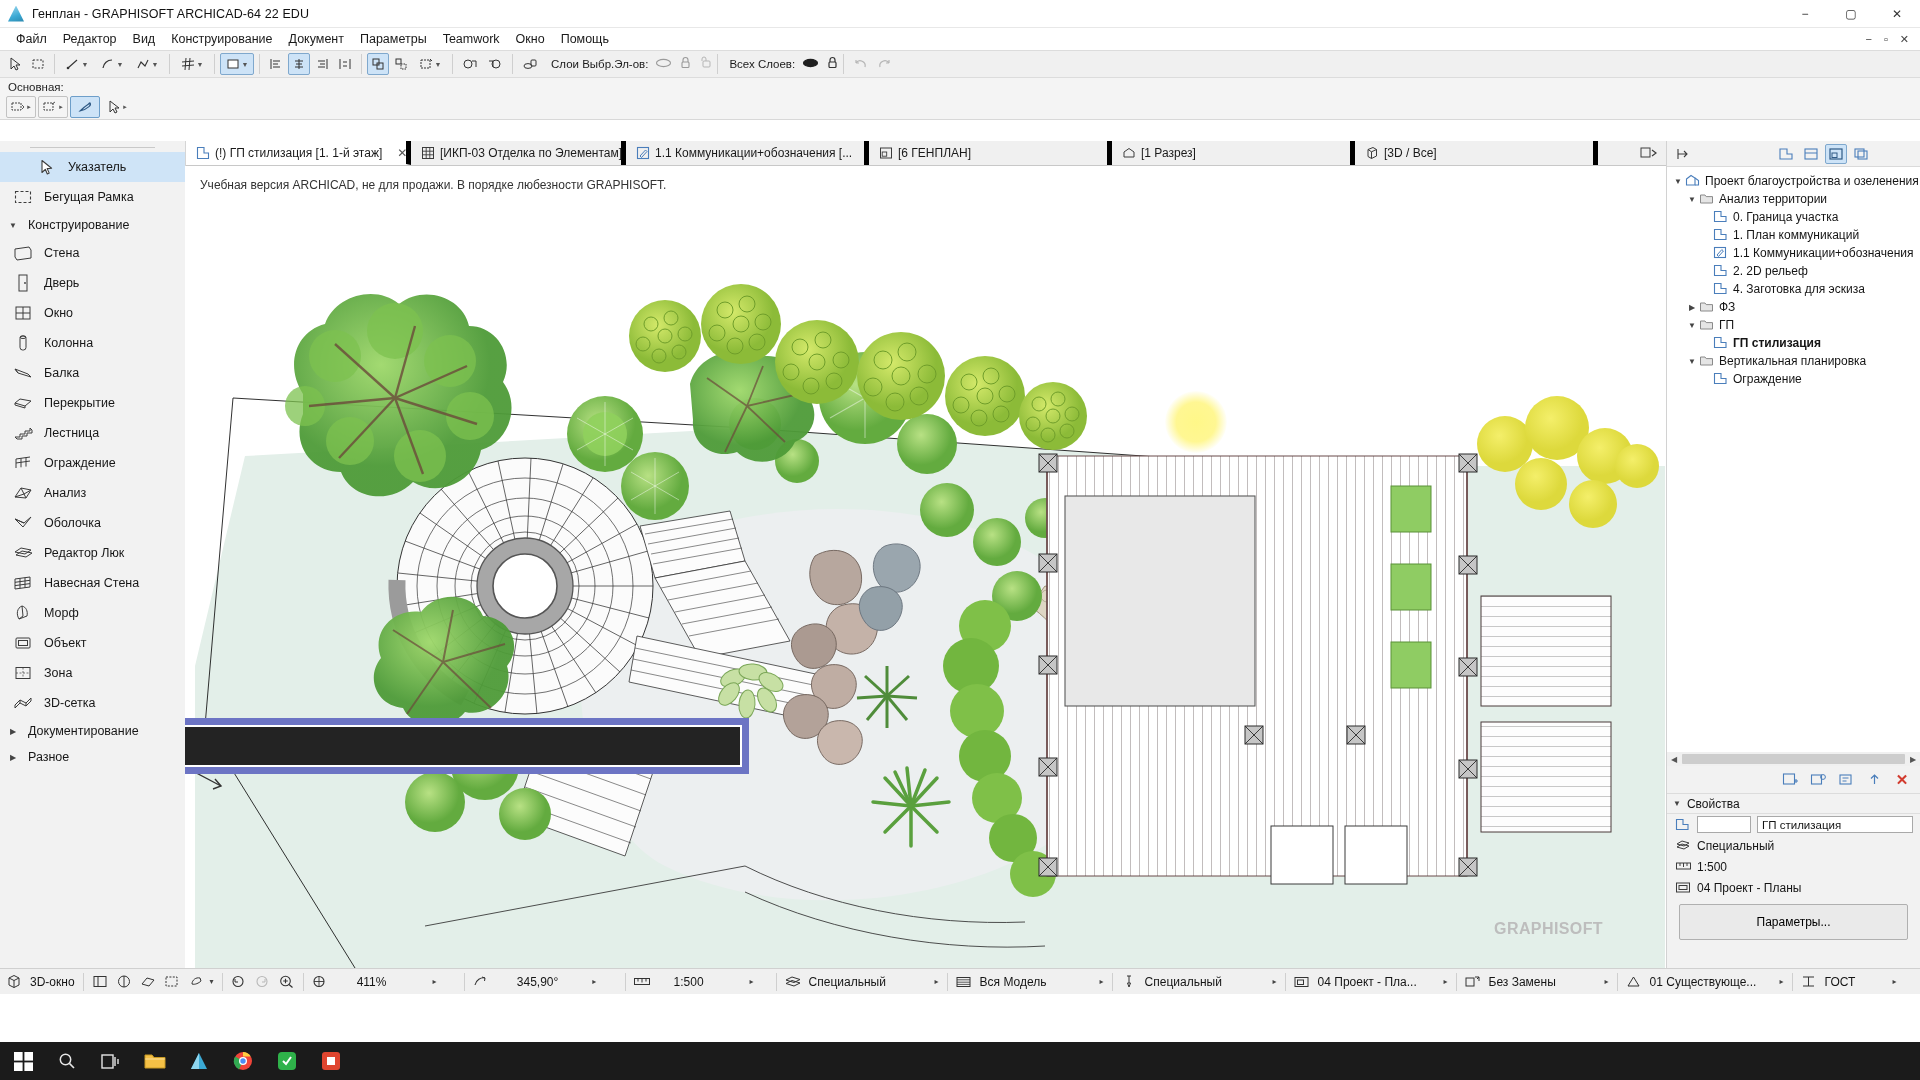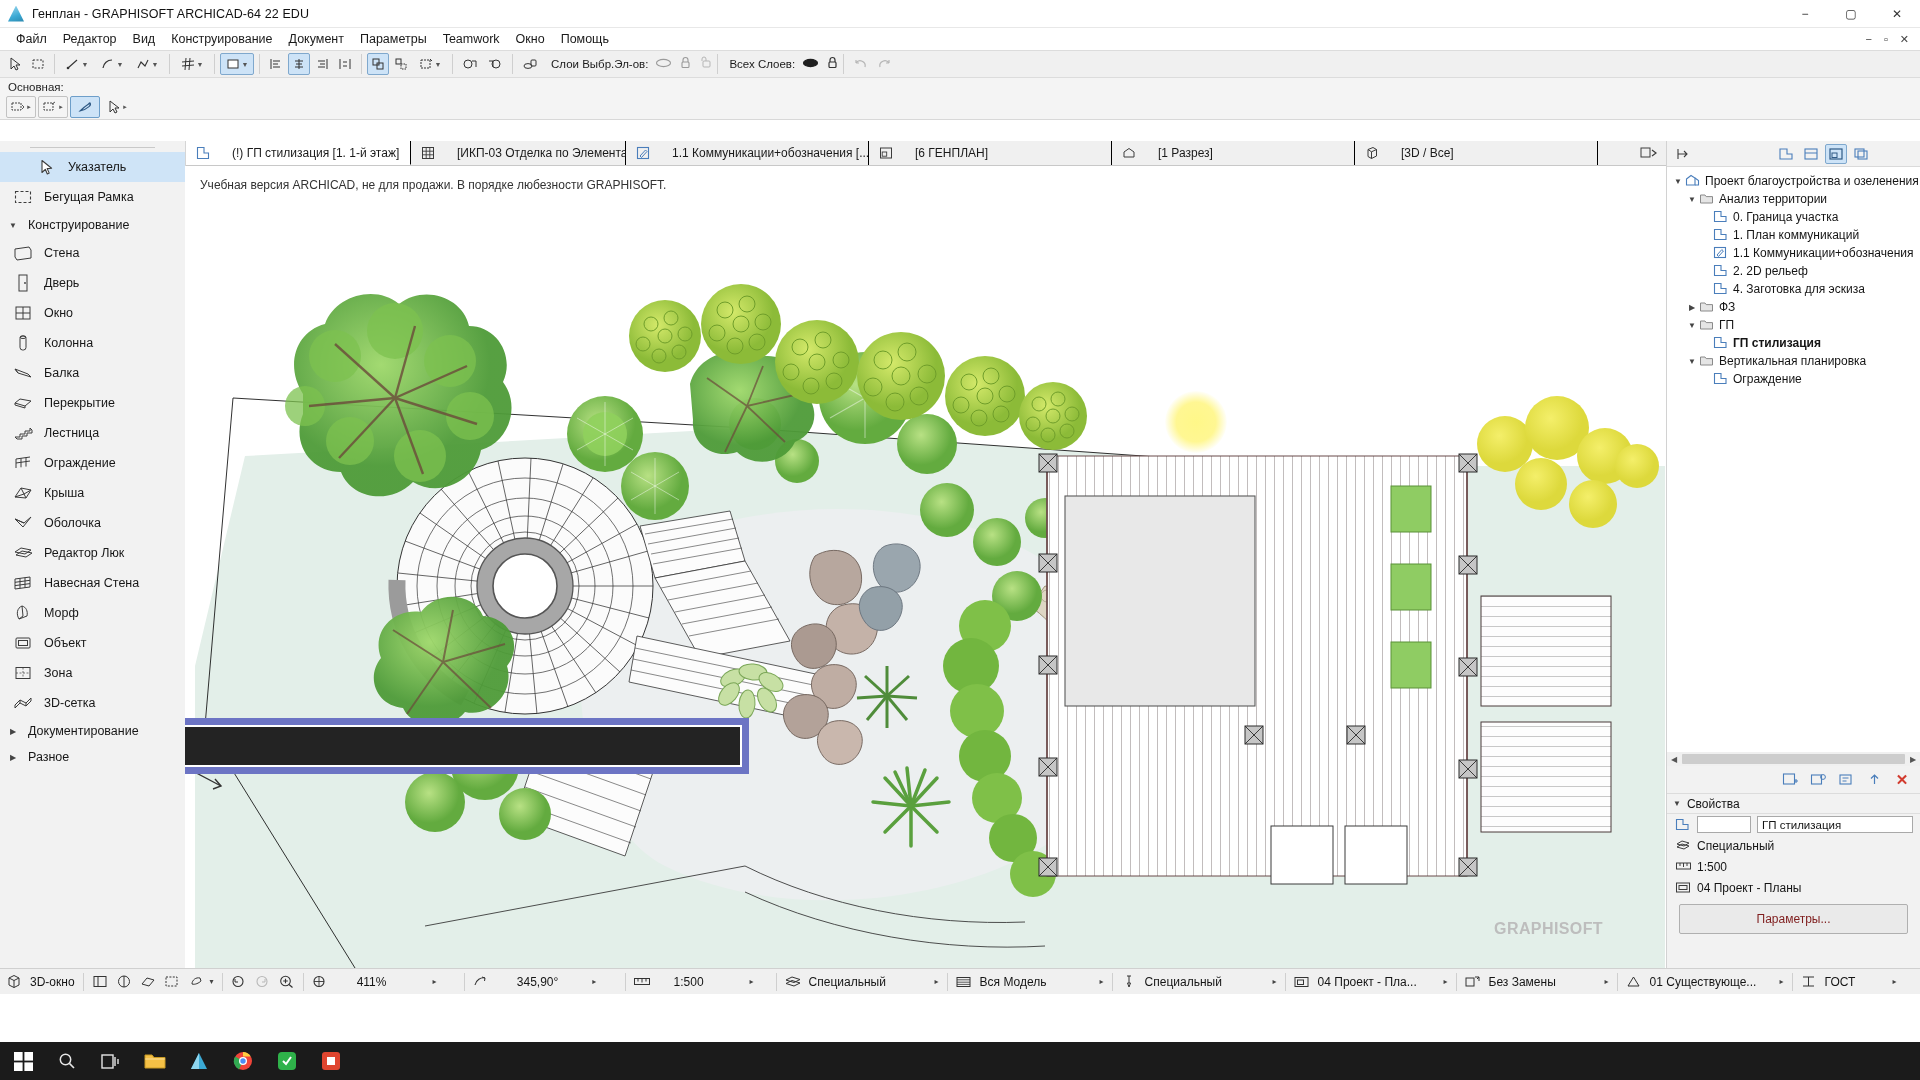--- a/index.html
+++ b/index.html
@@ -116,23 +116,23 @@
   .tool-group .glabel { font-size: 12.5px; color: #171717; font-weight: 400; }
 
   
   .tabbar {
     position: absolute; left: 186px; top: 141px;
     width: 1480px; height: 25px;
     background: #f0f0f0; border-bottom: 1px solid #c8c8c8;
     display: flex; align-items: stretch;
   }
   .tab {
-    display: flex; align-items: center; gap: 22px;
+    display: flex; align-items: center; gap: 5px;
     padding: 0 10px; font-size: 12px; color: #1a1a1a;
-    border-right: 1px solid #000000; white-space: nowrap;
+    border-right: 5px solid #000000; white-space: nowrap;
     background: #f0f0f0; position: relative;
   }
   .tab.active { background: #ffffff; border-bottom: 1px solid #fff; }
   .tab .tab-close { margin-left: 10px; font-size: 12px; color: #555; }
   .tab .tab-ico { width: 14px; height: 14px; flex: 0 0 14px; }
   .tabbar .tab-overflow {
     margin-left: auto; display: flex; align-items: center;
     padding: 0 6px; gap: 4px; color: #333;
   }
 
@@ -223,24 +223,24 @@
   .prop-row {
     height: 21px; display: flex; align-items: center; gap: 6px;
     padding-left: 8px; font-size: 12px; color: #151515;
   }
   .prop-row .pico { width: 16px; height: 14px; flex: 0 0 16px; }
   .prop-row .pfield {
     height: 17px; background: #fff; border: 1px solid #a9a9a9;
     font-size: 11.5px; padding: 0 4px; display: flex; align-items: center;
   }
   .prop-btn {
-    margin: 6px 12px 0 12px; height: 30px;
+    margin: 6px 12px 0 12px; height: 36px;
     background: #eaeaea; border: 1px solid #b0b0b0; border-radius: 2px;
     display: flex; align-items: center; justify-content: center;
-    font-size: 12px; color: #7f1d1d;
+    font-size: 12px; color: #000000;
   }
 
   
   .statustb {
     position: absolute; left: 0; top: 968px; width: 1920px; height: 26px;
     background: #f0f0f0; border-top: 1px solid #d0d0d0;
     display: flex; align-items: center; padding: 0 2px;
   }
   .st-btn {
     width: 24px; height: 22px; display: flex;
@@ -593,21 +593,21 @@
       </span>
       <span class="tlabel">Ограждение</span>
     </div>
     <div class="tool-row">
       <span class="ticon">
         <svg width="20" height="14" viewBox="0 0 20 14">
             <path d="M2 11 L8 2 L18 4 L13 12 Z" fill="none" stroke="#3c3c3c" stroke-width="1"></path>
             <path d="M8 2 L11 8 L13 12 M2 11 L11 8 L18 4" fill="none" stroke="#3c3c3c" stroke-width="1"></path>
           </svg>
       </span>
-      <span class="tlabel">Крыша</span>
+      <span class="tlabel">Анализ</span>
     </div>
     <div class="tool-row">
       <span class="ticon">
         <svg width="20" height="14" viewBox="0 0 20 14">
             <path d="M2 3 L10 11 L18 1 L11 7 Z" fill="none" stroke="#3c3c3c" stroke-width="1"></path>
             <path d="M2 3 L11 7" fill="none" stroke="#3c3c3c" stroke-width="1"></path>
           </svg>
       </span>
       <span class="tlabel">Оболочка</span>
     </div>

